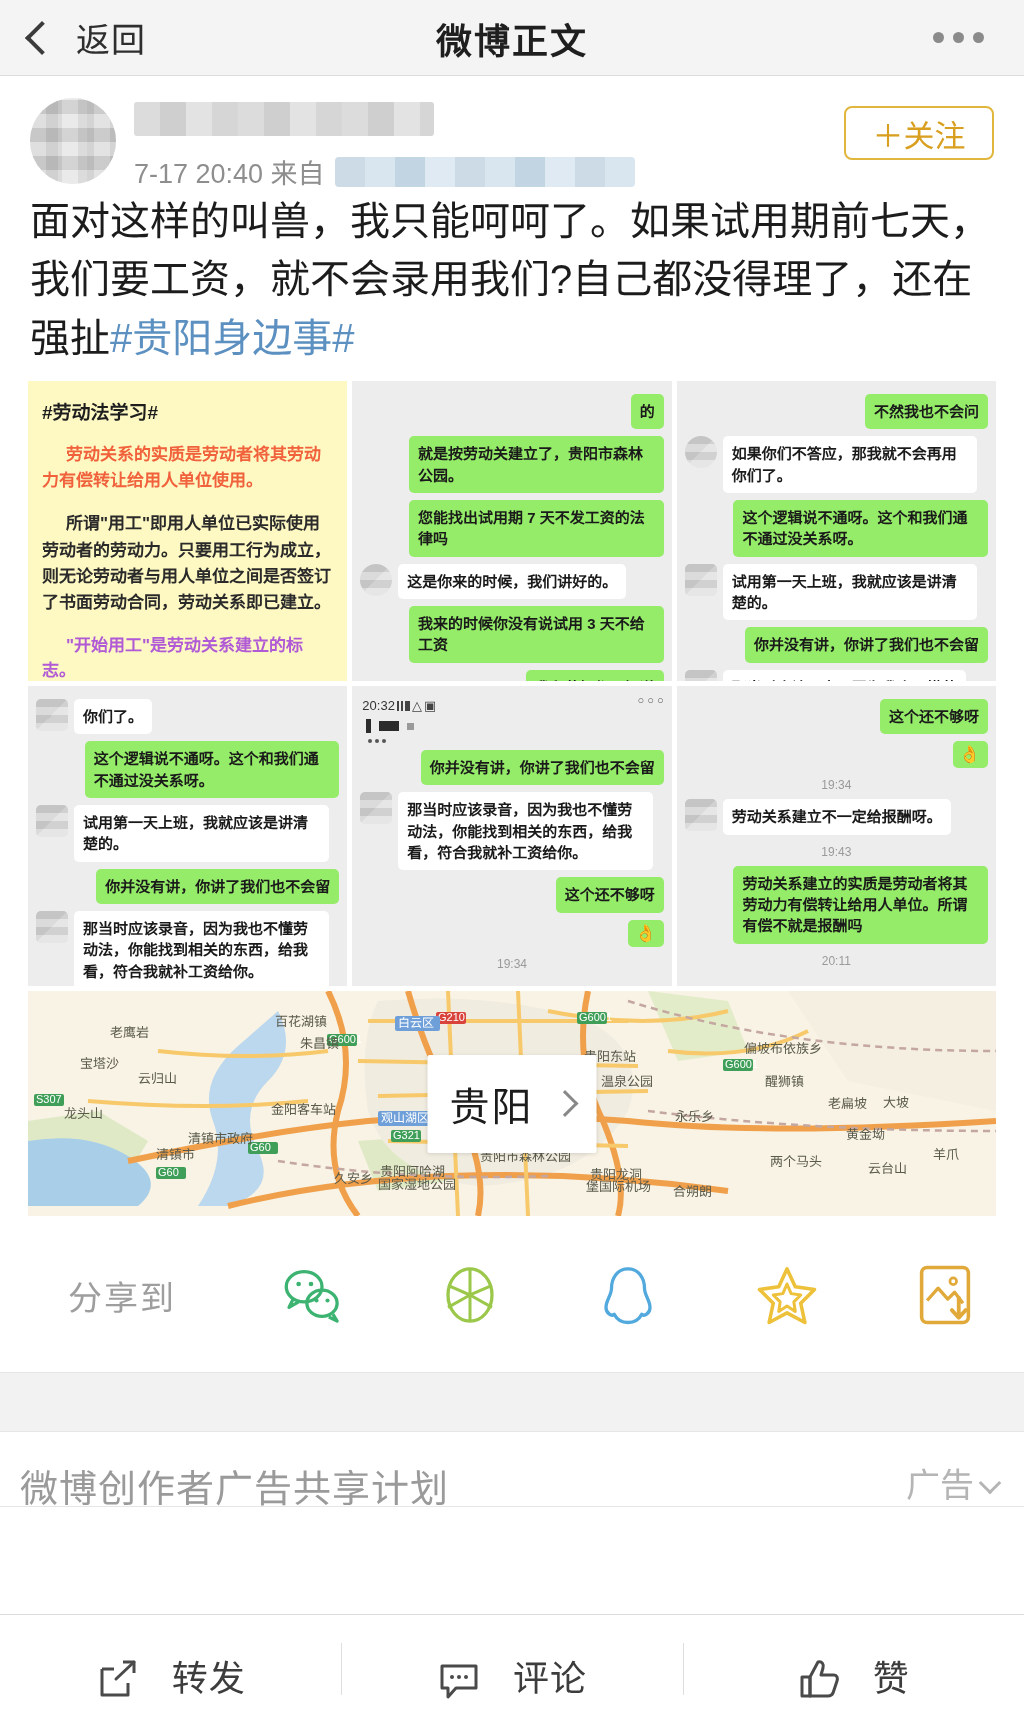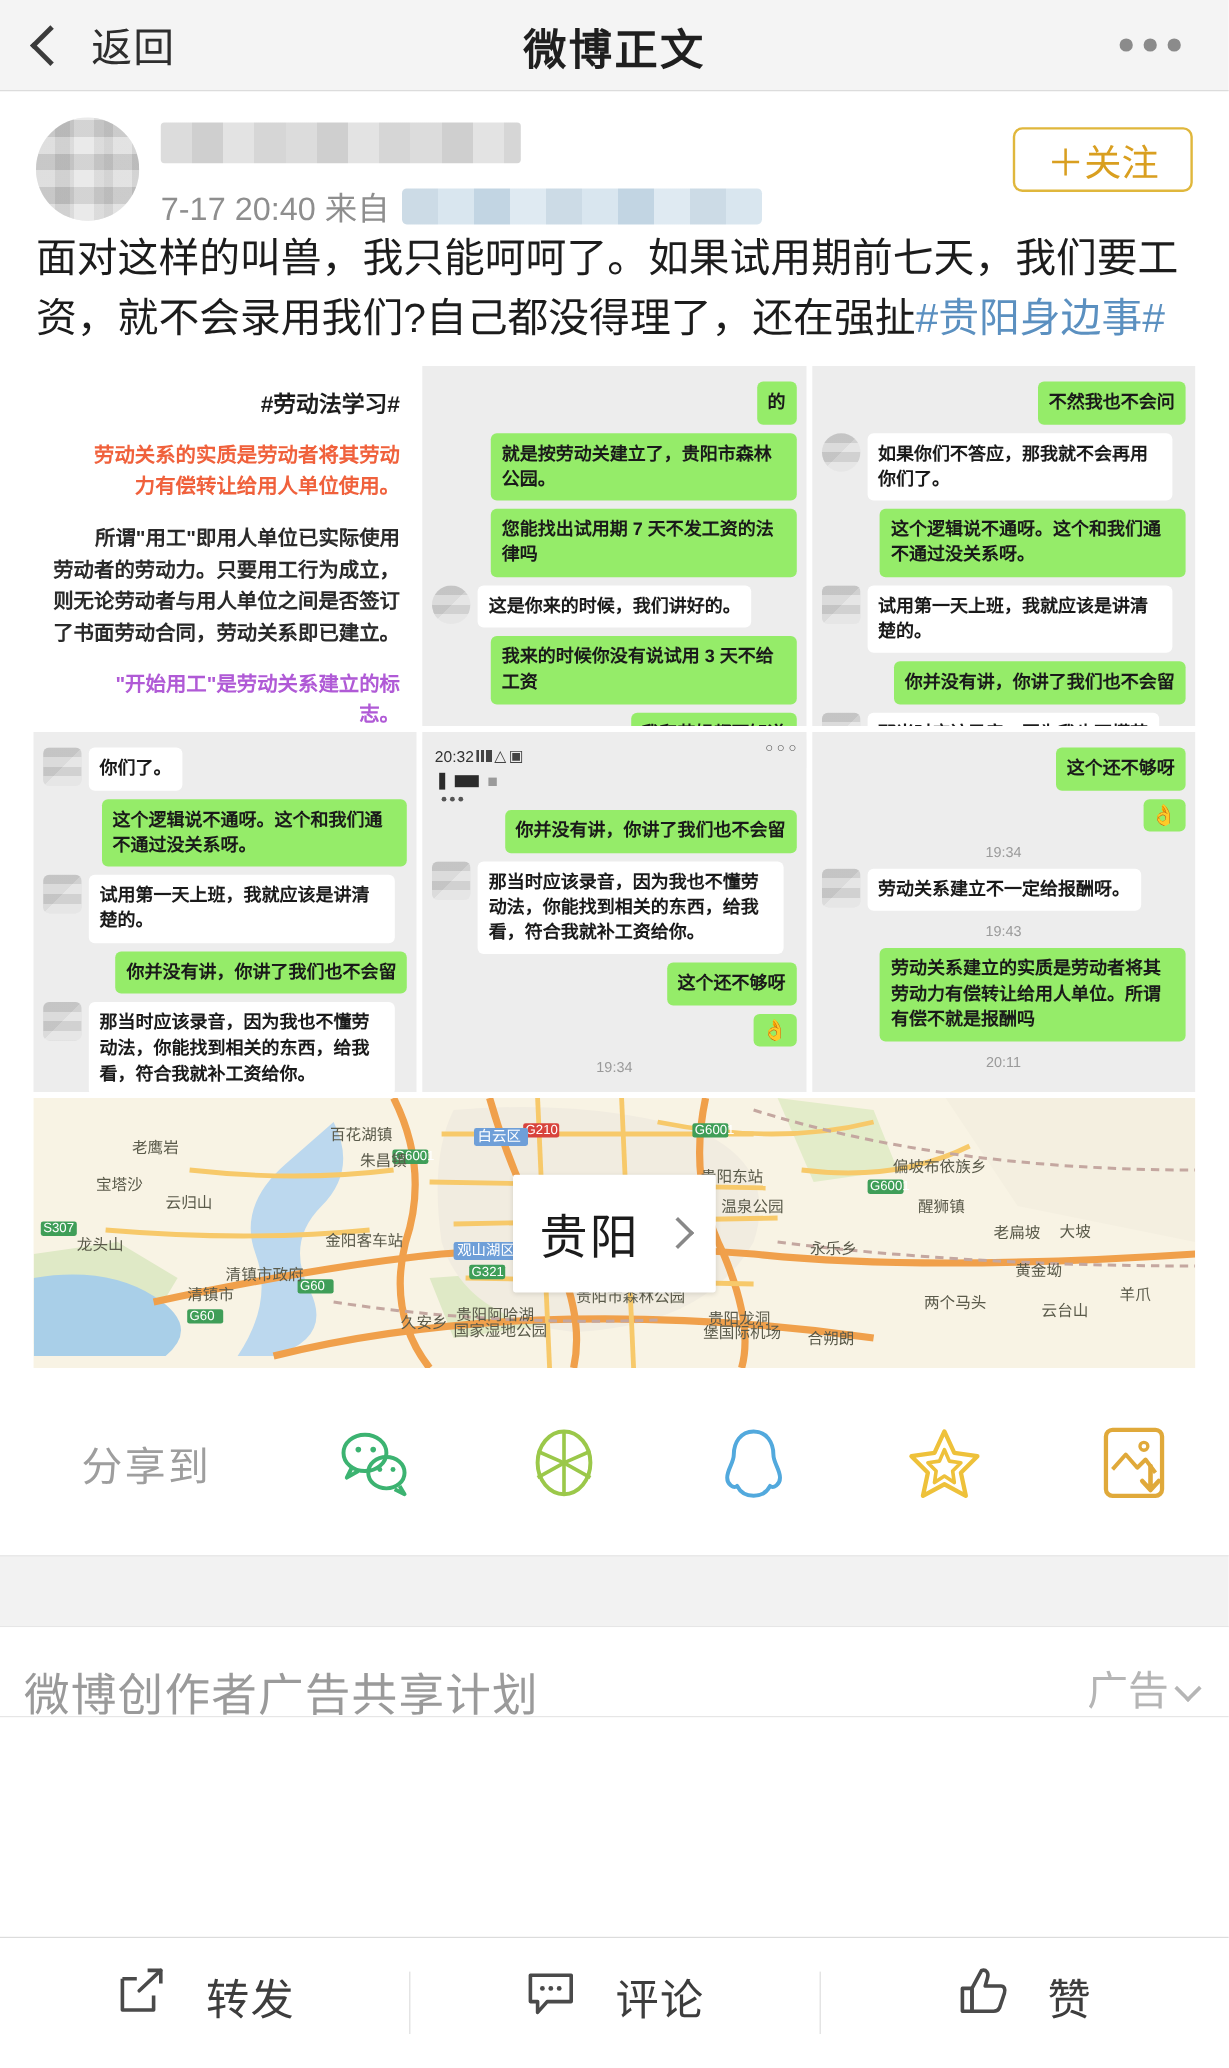--- a/index.html
+++ b/index.html
@@ -80,40 +80,40 @@
     width:150px;height:54px;
     border:2px solid #e0b73c;border-radius:8px;
     color:#d99f20;font-size:31px;
     display:flex;align-items:center;justify-content:center;gap:2px;
     background:#fff;cursor:pointer;box-sizing:border-box;
   }
 
   
   .post-text{
     padding:6px 28px 14px 30px;
-    font-size:34px;line-height:1.46;color:#1c1c1c;letter-spacing:0px;
+    font-size:40px;line-height:1.46;color:#1c1c1c;letter-spacing:0px;
     word-break:break-all;
   }
   .hashtag{color:#5b90c0;}
 
   
   .img-grid{
     display:grid;
     grid-template-columns:repeat(3,1fr);
     gap:5px;
     padding:0 28px;
     box-sizing:border-box;
   }
   .shot{
     position:relative;overflow:hidden;
     height:300px;background:#ededed;
   }
 
   
-  .law{background:#ffffff;padding:16px 14px 0 14px;box-sizing:border-box;height:100%;text-align:right;}
+  .law{background:#fef9c3;padding:16px 14px 0 14px;box-sizing:border-box;height:100%;}
   .law-title{font-size:19px;font-weight:bold;color:#1d1d1d;margin-bottom:18px;}
   .law-red{font-size:17px;font-weight:bold;color:#f0613c;line-height:1.5;text-indent:24px;margin-bottom:18px;}
   .law-body{font-size:17px;font-weight:bold;color:#2a2a2a;line-height:1.55;text-indent:24px;margin-bottom:16px;}
   .law-purple{font-size:17px;font-weight:bold;color:#b05ad6;line-height:1.5;text-indent:24px;}
 
   
   .chat{background:#ededed;height:100%;position:relative;padding:6px 0 0 0;box-sizing:border-box;}
   .chat.white-top{background:#ededed;}
   .statusbar{
     display:flex;align-items:center;gap:2px;
@@ -188,21 +188,21 @@
   }
   .chev-down{width:13px;height:13px;border-right:3px solid #b5b5b5;border-bottom:3px solid #b5b5b5;transform:rotate(45deg);}
 
   
   .bottombar{
     position:absolute;left:0;bottom:0;width:100%;height:108px;
     background:#fff;border-top:1px solid #dcdcdc;
     display:flex;align-items:center;
   }
   .bb-item{
-    flex:1;display:flex;align-items:flex-start;justify-content:center;gap:32px;
+    flex:1;display:flex;align-items:flex-end;justify-content:center;gap:32px;
     height:64px;cursor:pointer;position:relative;
   }
   .bb-item + .bb-item::before{
     content:"";position:absolute;left:0;top:6px;bottom:6px;width:1px;background:#dedede;
   }
   .bb-label{font-size:36px;color:#3d3d3d;letter-spacing:1px;}
   .bb-ico{width:44px;height:44px;display:block;}
 </style>
 </head>
 <body>

